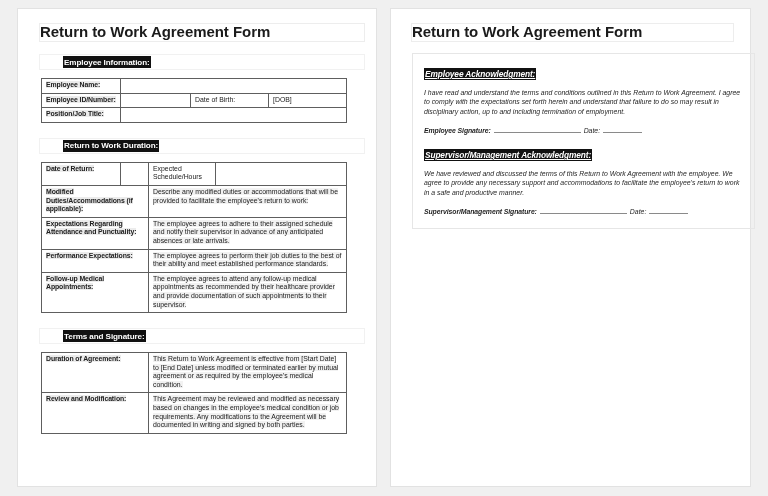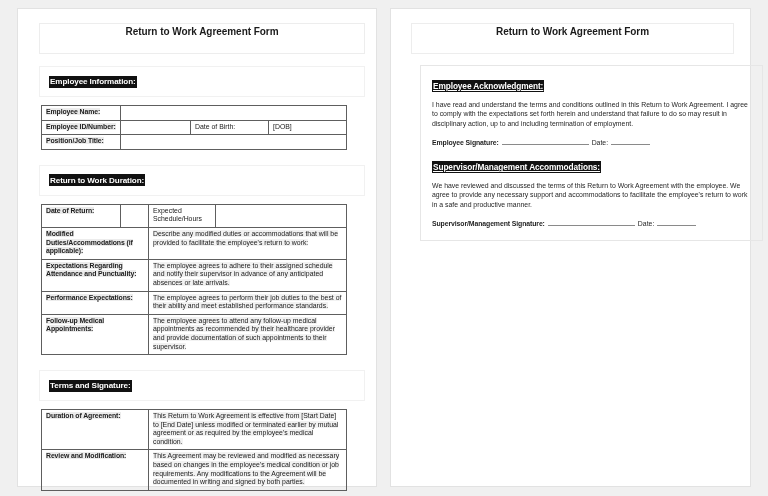--- a/index.html
+++ b/index.html
@@ -32,36 +32,35 @@
   }
   .page-1 { width: 360px; height: 479px; }
   .page-2 { width: 361px; height: 479px; }
 
   .page-inner { padding: 14px 11px 0 21px; }
   .page-2 .page-inner { padding: 14px 16px 0 20px; }
 
   
   .title-box {
     border: 1px solid #ededed;
-    height: 31px;
+    height: 19px;
     line-height: 15px;
-    text-align: center;
-    font-size: 10px;
+    font-size: 15px;
     font-weight: bold;
     color: #1b1b1b;
     letter-spacing: -0.05px;
     margin-bottom: 12px;
   }
   .page-2 .title-box { margin-bottom: 11px; }
 
   
   .section-head-wrap {
     border: 1px solid #f1f1f1;
-    height: 31px;
-    padding-left: 9px;
+    height: 16px;
+    padding-left: 23px;
     margin-bottom: 8px;
     display: flex;
     align-items: center;
   }
   .section-head {
     background: #111111;
     color: #ffffff;
     font-weight: bold;
     font-size: 8.1px;
     line-height: 11px;
@@ -99,21 +98,22 @@
   }
   td.mid { vertical-align: middle; }
   td.blank { background: #ffffff; }
   .spacer-14 { height: 15px; }
 
   
   .ack-box {
     border: 1px solid #e6e6e6;
     padding: 9px 10px 12px 11px;
     width: 343px;
-    margin-left: 9px;
+    margin-left: 1px;
+    font-style: italic;
   }
   .ack-head {
     background: #111111;
     color: #ffffff;
     font-weight: bold;
     font-size: 8.3px;
     line-height: 12px;
     padding: 0 1px;
     display: inline-block;
     white-space: nowrap;
@@ -260,21 +260,21 @@
           <span class="ack-head">Employee Acknowledgment:</span>
           <p class="ack-para">I have read and understand the terms and conditions outlined in this Return to Work Agreement. I agree to comply with the expectations set forth herein and understand that failure to do so may result in disciplinary action, up to and including termination of employment.</p>
           <div class="sig-line">
             <b>Employee Signature:</b><span class="rule rule-long"></span><span>Date:</span><span class="rule rule-short"></span>
           </div>
         </div>
 
         <div class="gap-sec"></div>
 
         <div>
-          <span class="ack-head">Supervisor/Management Accommodations:</span>
+          <span class="ack-head">Supervisor/Management Acknowledgment:</span>
           <p class="ack-para">We have reviewed and discussed the terms of this Return to Work Agreement with the employee. We agree to provide any necessary support and accommodations to facilitate the employee's return to work in a safe and productive manner.</p>
           <div class="sig-line">
             <b>Supervisor/Management Signature:</b><span class="rule rule-long"></span><span>Date:</span><span class="rule rule-short"></span>
           </div>
         </div>
 
       </div>
 
     </div>
   </div>

